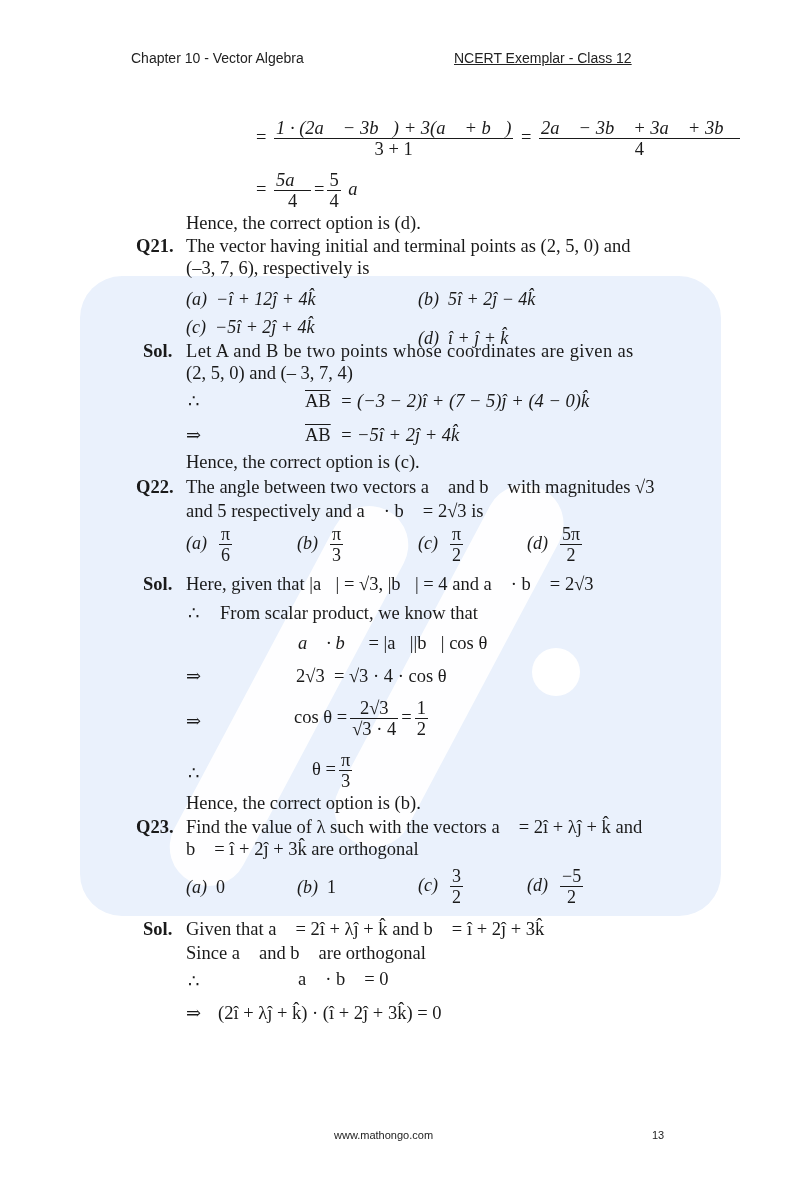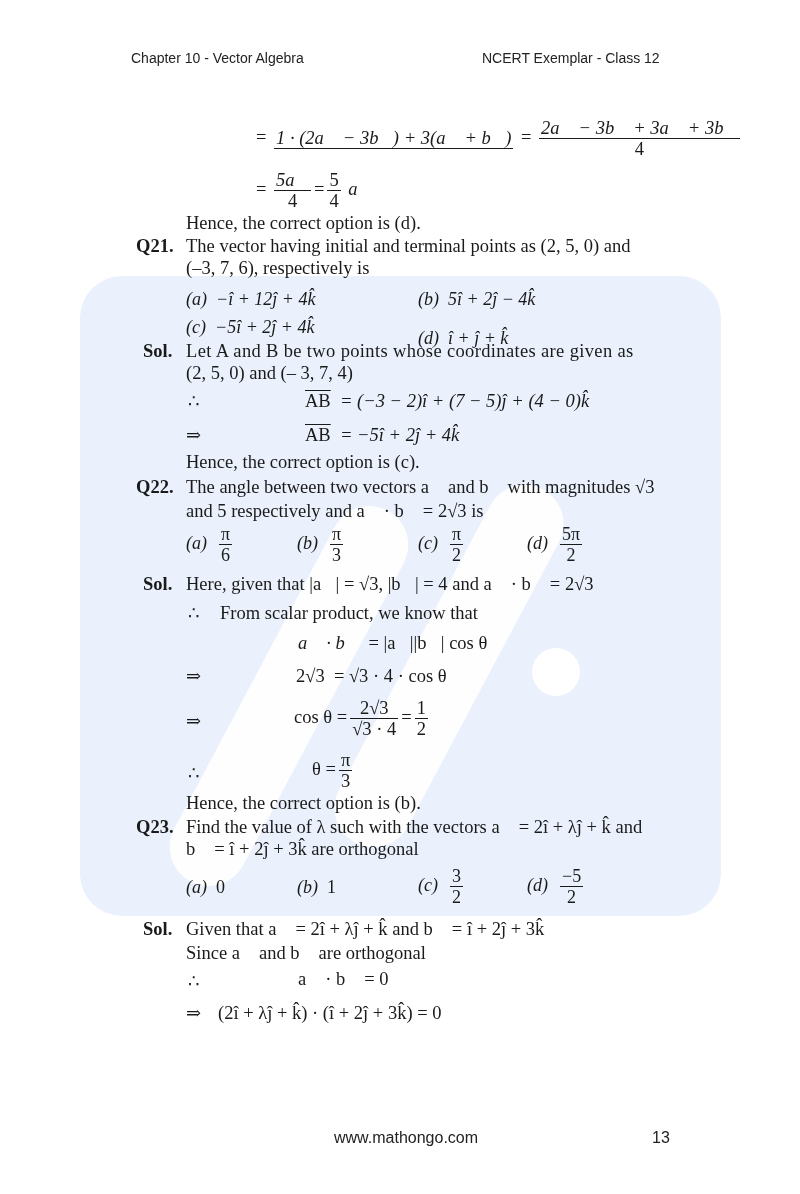--- a/index.html
+++ b/index.html
@@ -1,47 +1,47 @@
 <!DOCTYPE html>
 <html><head>
 <meta charset="utf-8">
 <style>
   html, body { margin:0; padding:0; }
   body { width:800px; height:1194px; background:#ffffff; position:relative; overflow:hidden;
          font-family:"Liberation Serif","DejaVu Serif",serif; color:#1a1a1a; }
   .hdr { position:absolute; top:50px; font-family:"Liberation Sans","DejaVu Sans",sans-serif; font-size:14px; color:#222; }
-  .ftr { position:absolute; top:1129px; font-family:"Liberation Sans","DejaVu Sans",sans-serif; font-size:16px; color:#222; }
+  .ftr { position:absolute; top:1129px; font-family:"Liberation Sans","DejaVu Sans",sans-serif; font-size:11px; color:#222; }
   .wm-box { position:absolute; left:80px; top:276px; width:641px; height:640px; background:#eaf1fc; border-radius:42px; }
   .wm-stroke { position:absolute; background:#ffffff; border-radius:40px; transform:rotate(28deg); opacity:.92; }
   .wm-dot { position:absolute; width:48px; height:48px; border-radius:50%; background:#fff; }
   .line { position:absolute; font-size:18.5px; white-space:nowrap; line-height:22px; }
   .lbl { position:absolute; font-weight:bold; font-size:18.5px; line-height:22px; }
   .i { font-style:italic; }
   .frac { display:inline-block; vertical-align:middle; text-align:center; margin:0 3px; }
   .frac > span { display:block; line-height:20px; padding:0 2px; }
   .frac > span.num { border-bottom:1px solid #1a1a1a; }
   .ov { text-decoration:overline; }
   .opt { position:absolute; font-size:18px; white-space:nowrap; line-height:22px; }
   .sym { position:absolute; font-size:18px; line-height:22px; }
 </style>
 </head>
 <body>
 
 <div class="hdr" style="left:131px;">Chapter 10 - Vector Algebra</div>
-<div class="hdr" style="left:482px;">NCERT Exemplar - Class 12</div>
+<div class="hdr" style="left:454px;text-decoration:underline;">NCERT Exemplar - Class 12</div>
 
 <div class="wm-box">
   <div class="wm-stroke" style="left:170px; top:210px; width:78px; height:420px;"></div>
   <div class="wm-stroke" style="left:330px; top:190px; width:78px; height:400px;"></div>
   <div class="wm-dot" style="left:452px; top:372px;"></div>
 </div>
 
 <div class="line" style="left:256px; top:118px;">
   <span>=</span>
-  <span class="frac"><span class="num i">1 · (2a⃗ − 3b⃗) + 3(a⃗ + b⃗)</span></span>
+  <span class="frac"><span class="num i">1 · (2a⃗ − 3b⃗) + 3(a⃗ + b⃗)</span><span>3 + 1</span></span>
   <span>=</span>
   <span class="frac"><span class="num i">2a⃗ − 3b⃗ + 3a⃗ + 3b⃗</span><span>4</span></span>
 </div>
 <div class="line" style="left:256px; top:170px;">
   <span>=</span>
   <span class="frac"><span class="num i">5a⃗</span><span>4</span></span><span>=</span><span class="frac"><span class="num">5</span><span>4</span></span>
   <span class="i">a⃗</span>
 </div>
 <div class="line" style="left:186px; top:212px;">Hence, the correct option is (d).</div>
 

